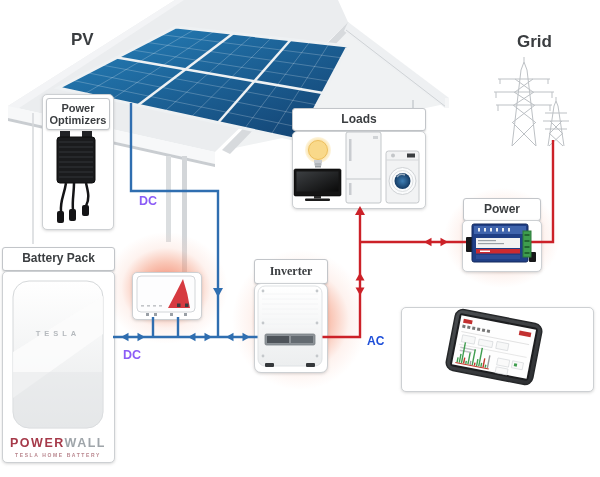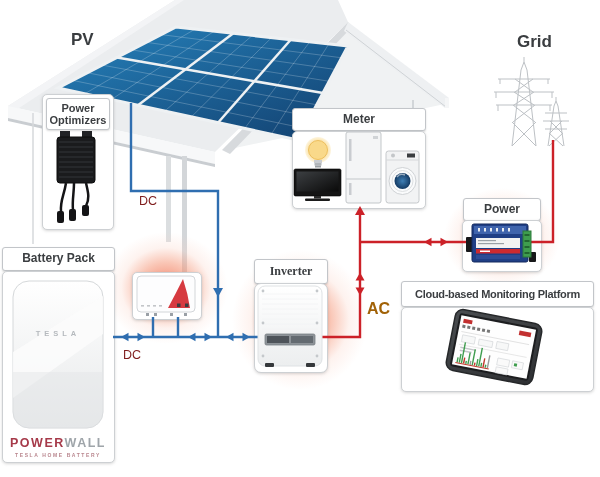--- a/index.html
+++ b/index.html
@@ -11,22 +11,22 @@
   .glow-strong{background:radial-gradient(closest-side,rgba(240,108,78,0.85) 0%,
       rgba(245,150,120,0.55) 45%, rgba(250,205,190,0.25) 72%, rgba(255,255,255,0) 100%);}
   .panel-box{position:absolute;background:#fff;border:1px solid #cdd0d3;border-radius:5px;
       box-shadow:0 1px 3px rgba(110,110,110,0.28);}
   .label-box{position:absolute;background:#fff;border:1px solid #c2c5c9;border-radius:3px;
       box-shadow:0 1px 2px rgba(0,0,0,0.15);display:flex;align-items:center;justify-content:center;
       text-align:center;font-weight:bold;color:#3b3e41;line-height:1.1;}
   .free-label{position:absolute;font-weight:bold;color:#3a3d40;}
   .fs11{font-size:11px;} .fs12{font-size:12px;} .fs17{font-size:17px;margin-left:9px;}
   .cloud-title{font-size:11px;letter-spacing:-0.3px;white-space:nowrap;}
-  .dc-text{position:absolute;font-weight:normal;font-size:12.5px;color:#7f1d1d;font-style:normal;}
-  .ac-text{position:absolute;font-weight:bold;font-size:16px;color:#a16207;}
+  .dc-text{position:absolute;font-weight:bold;font-size:12.5px;color:#8b5cf6;font-style:normal;}
+  .ac-text{position:absolute;font-weight:bold;font-size:12px;color:#1d4ed8;margin-top:34px;}
 </style>
 </head>
 <body>
 
 <div id="stage">
 
   <svg class="layer" width="600" height="477" viewBox="0 0 600 477">
     <defs>
       <linearGradient id="panelGrad" x1="0" y1="0" x2="1" y2="1">
         <stop offset="0" stop-color="#2683bd"></stop>
@@ -98,27 +98,26 @@
     <div class="label-box fs12" style="left:2px;top:247px;width:111px;height:22px;">Battery Pack</div>
 
     <div class="label-box fs11" style="left:46px;top:98px;width:62px;height:30px;">Power Optimizers</div>
     <div class="panel-box" style="left:2px;top:271px;width:111px;height:190px;"></div>
 
     <div class="panel-box" style="left:132px;top:272px;width:68px;height:46px;"></div>
 
     <div class="label-box fs12" style="left:254px;top:259px;width:72px;height:23px;font-family:Liberation Serif, serif;">Inverter</div>
     <div class="panel-box" style="left:254px;top:283px;width:72px;height:88px;border-radius:7px;"></div>
 
-    <div class="label-box fs12" style="left:292px;top:108px;width:132px;height:21px;">Meter</div>
+    <div class="label-box fs12" style="left:292px;top:108px;width:132px;height:21px;">Loads</div>
     <div class="panel-box" style="left:292px;top:131px;width:132px;height:76px;"></div>
 
     <div class="label-box fs12" style="left:463px;top:198px;width:76px;height:21px;">Power</div>
     <div class="panel-box" style="left:462px;top:220px;width:78px;height:50px;"></div>
 
-    <div class="label-box cloud-title" style="left:401px;top:281px;width:191px;height:24px;font-weight:bold;">Cloud-based Monitoring Platform</div>
     <div class="panel-box" style="left:401px;top:307px;width:191px;height:83px;"></div>
 
     <div class="dc-text" style="left:139px;top:194px;">DC</div>
     <div class="dc-text" style="left:123px;top:348px;">DC</div>
     <div class="ac-text" style="left:367px;top:300px;">AC</div>
   </div>
 
   <svg class="layer" width="600" height="477" viewBox="0 0 600 477">
     <defs>
       <linearGradient id="pwGrad" x1="0" y1="0" x2="0" y2="1">

